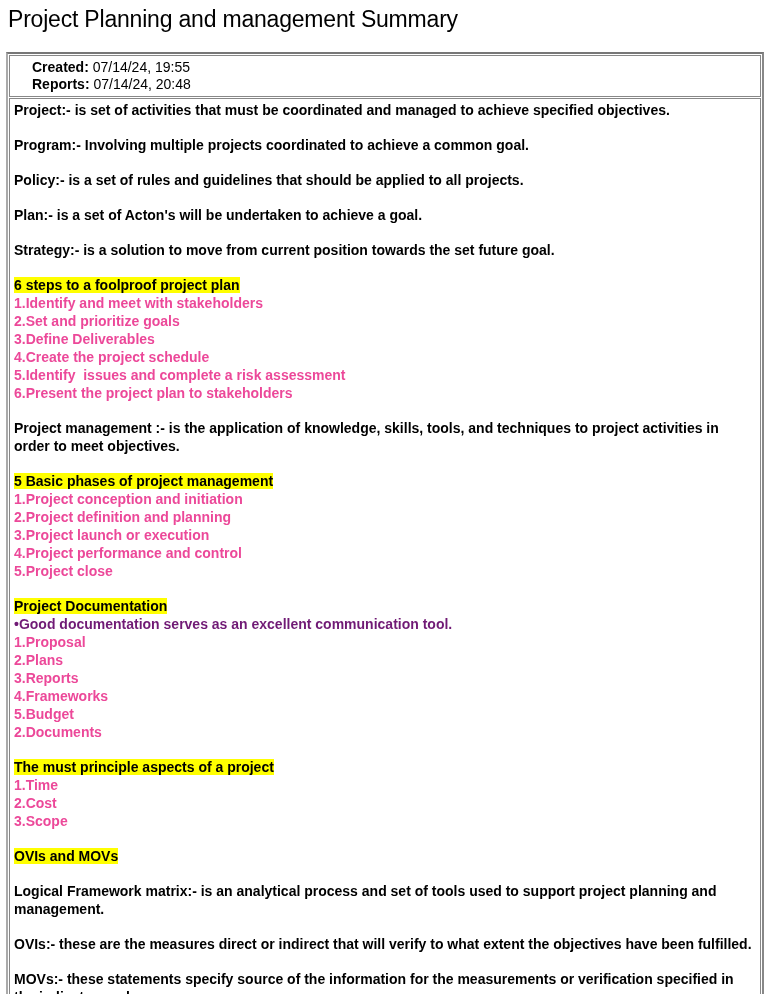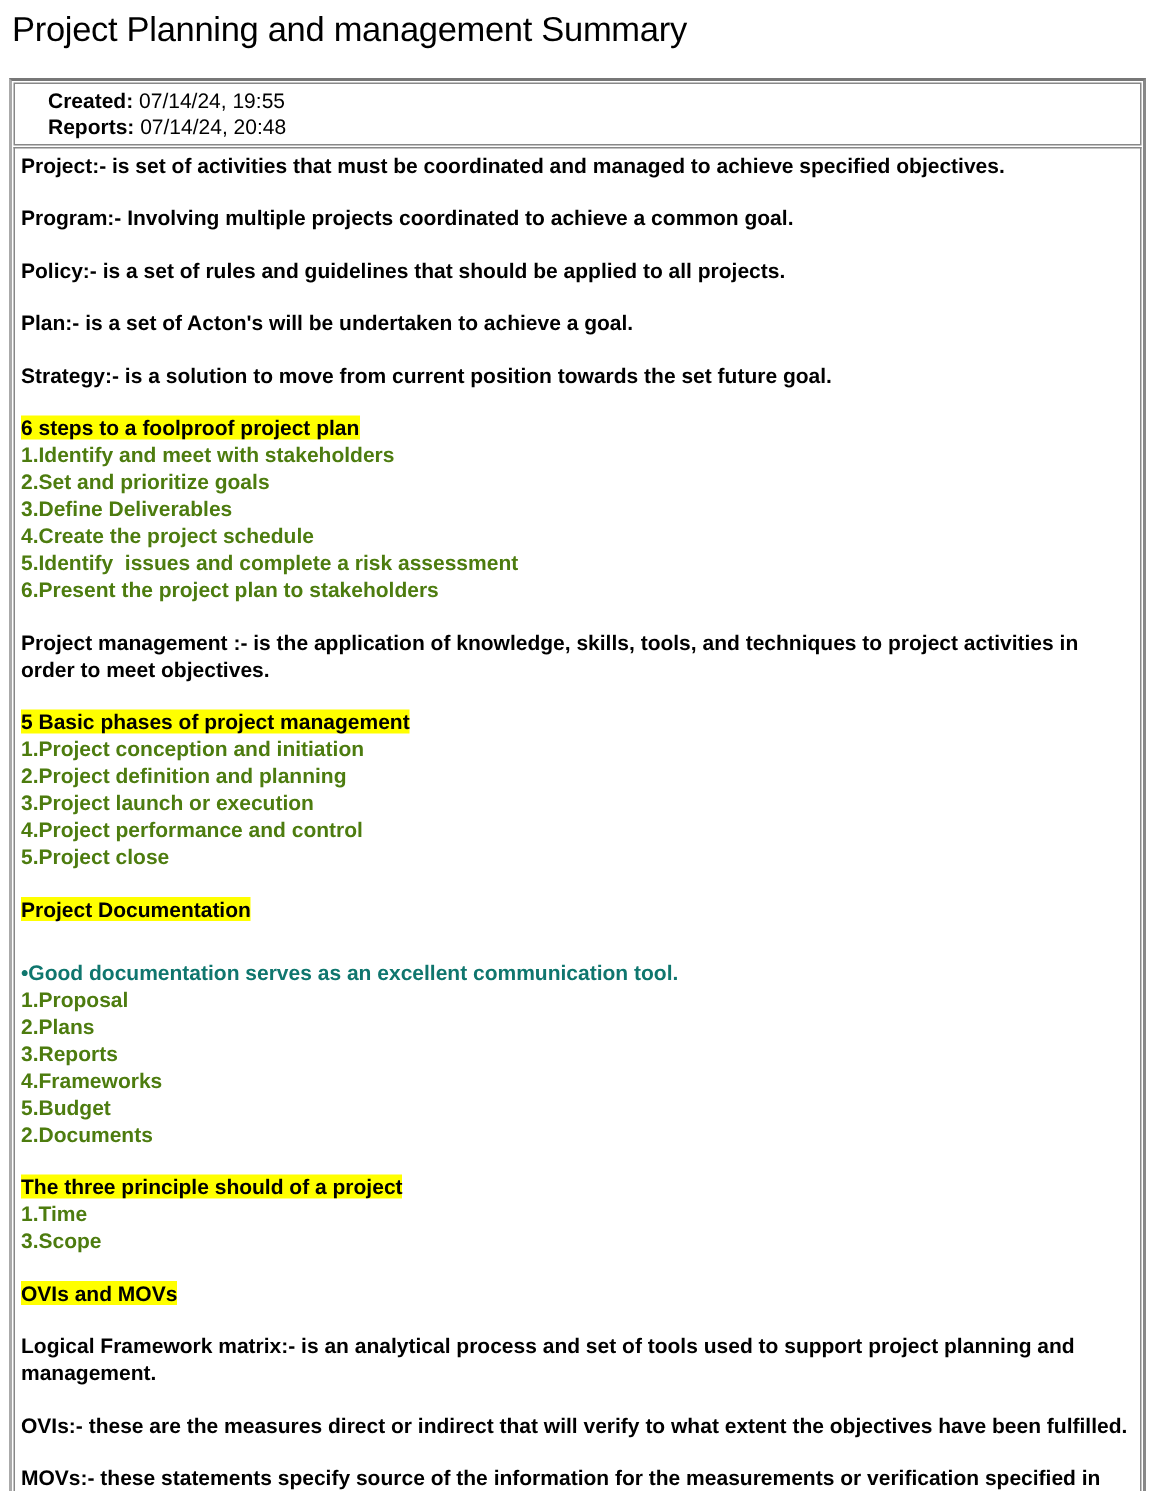--- a/index.html
+++ b/index.html
@@ -14,22 +14,22 @@
     margin:1px; border:1px solid #888; padding:3px 22px; height:34px;
     font-size:14px; line-height:17px;
   }
   .meta-cell b { font-weight:bold; }
   .content-cell {
     margin:1px; border:1px solid #888; border-bottom:none; padding:2px 4px;
     font-size:14px; line-height:18px; font-weight:bold; height:900px;
   }
   .content-cell p { margin:0 0 17px 0; }
   .hl { background:#ffff00; }
-  .red { color:#4d7c0f; }
-  .blue { color:#0f766e;margin-top:24px; }
+  .red { color:#ec4899; }
+  .blue { color:#701a75; }
   .block { margin:0 0 17px 0; }
   .block div { line-height:18px; }
 </style>
 </head>
 <body>
 
 <h1>Project Planning and management Summary</h1>
 
 <div class="frame">
   <div class="meta-cell">
@@ -70,22 +70,23 @@
       <div class="blue">•Good documentation serves as an excellent communication tool.</div>
       <div class="red">1.Proposal</div>
       <div class="red">2.Plans</div>
       <div class="red">3.Reports</div>
       <div class="red">4.Frameworks</div>
       <div class="red">5.Budget</div>
       <div class="red">2.Documents</div>
     </div>
 
     <div class="block">
-      <div><span class="hl">The three principle should of a project</span></div>
+      <div><span class="hl">The must principle aspects of a project</span></div>
       <div class="red">1.Time</div>
+      <div class="red">2.Cost</div>
       <div class="red">3.Scope</div>
     </div>
 
     <p><span class="hl">OVIs and MOVs</span></p>
 
     <p>Logical Framework matrix:- is an analytical process and set of tools used to support project planning and management.</p>
 
     <p>OVIs:- these are the measures direct or indirect that will verify to what extent the objectives have been fulfilled.</p>
     <p>MOVs:- these statements specify source of the information for the measurements or verification specified in the indicators column.</p>
   </div>

